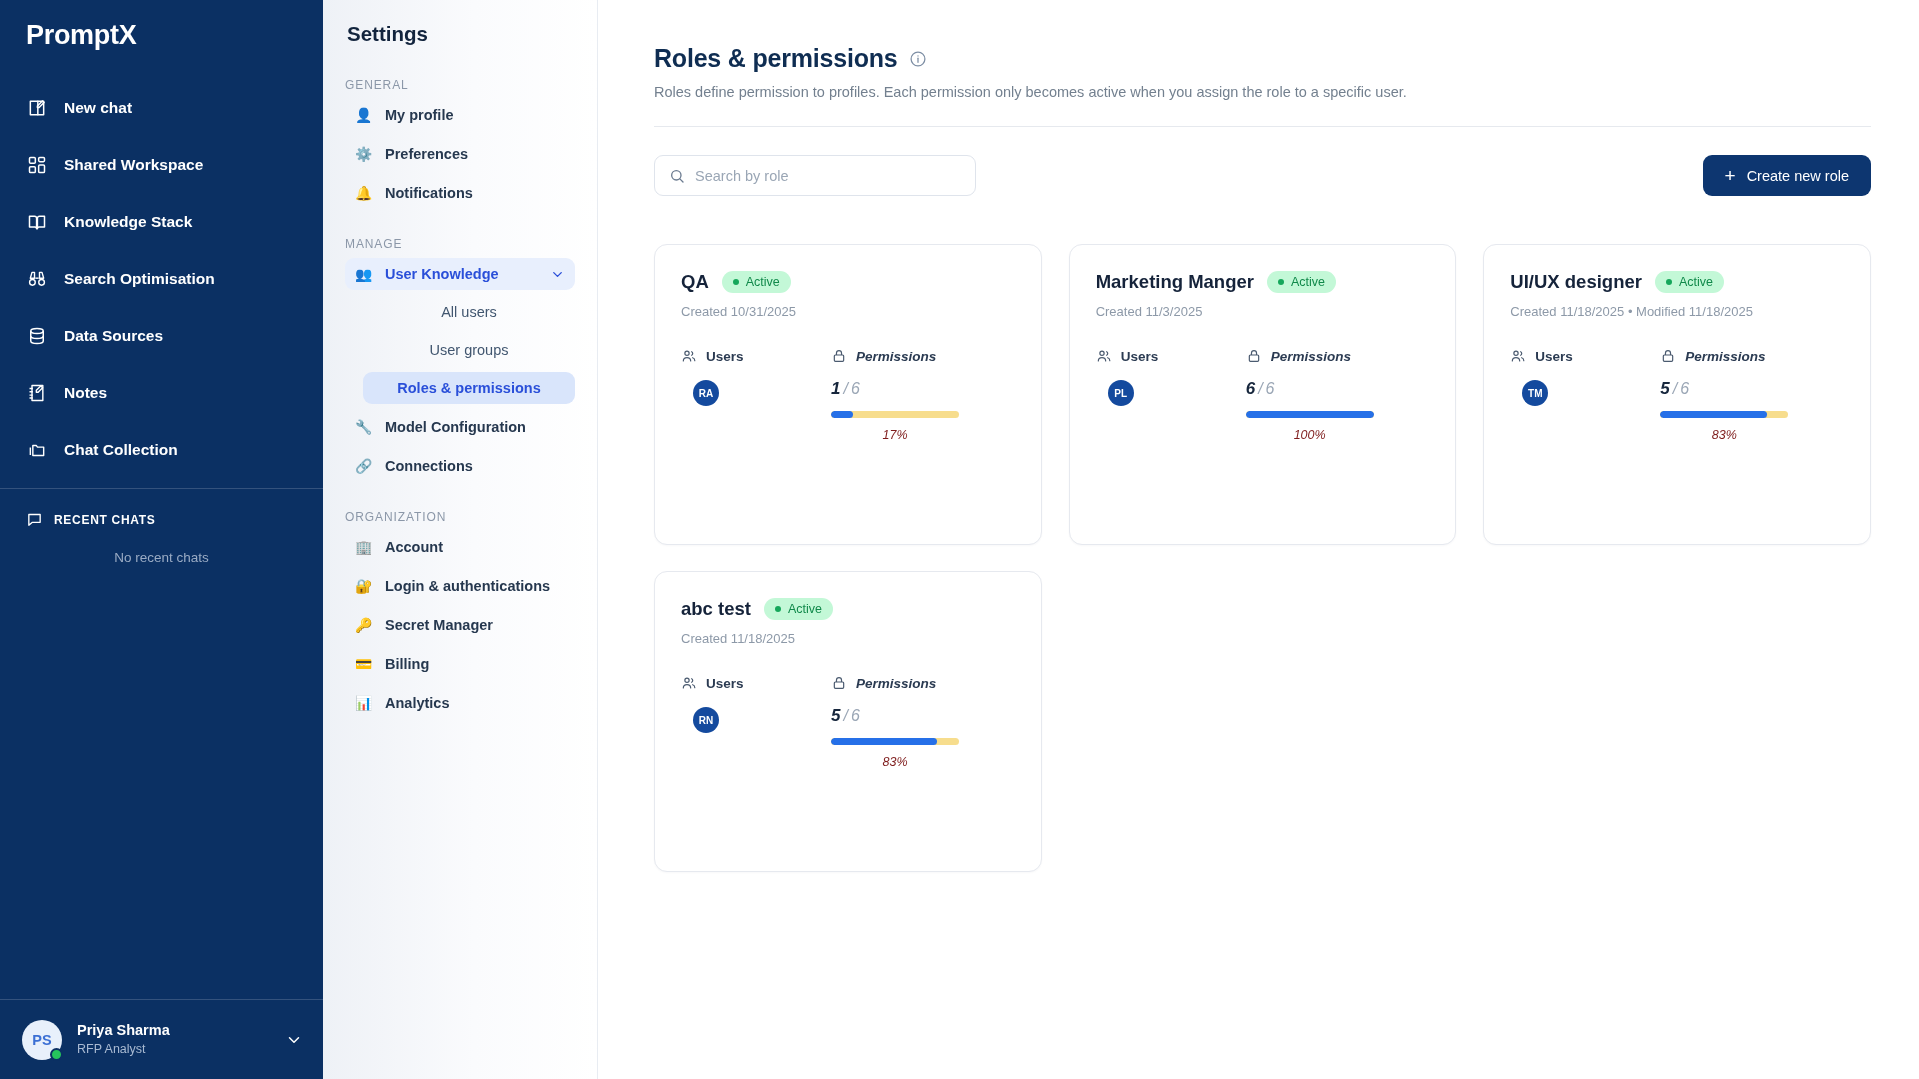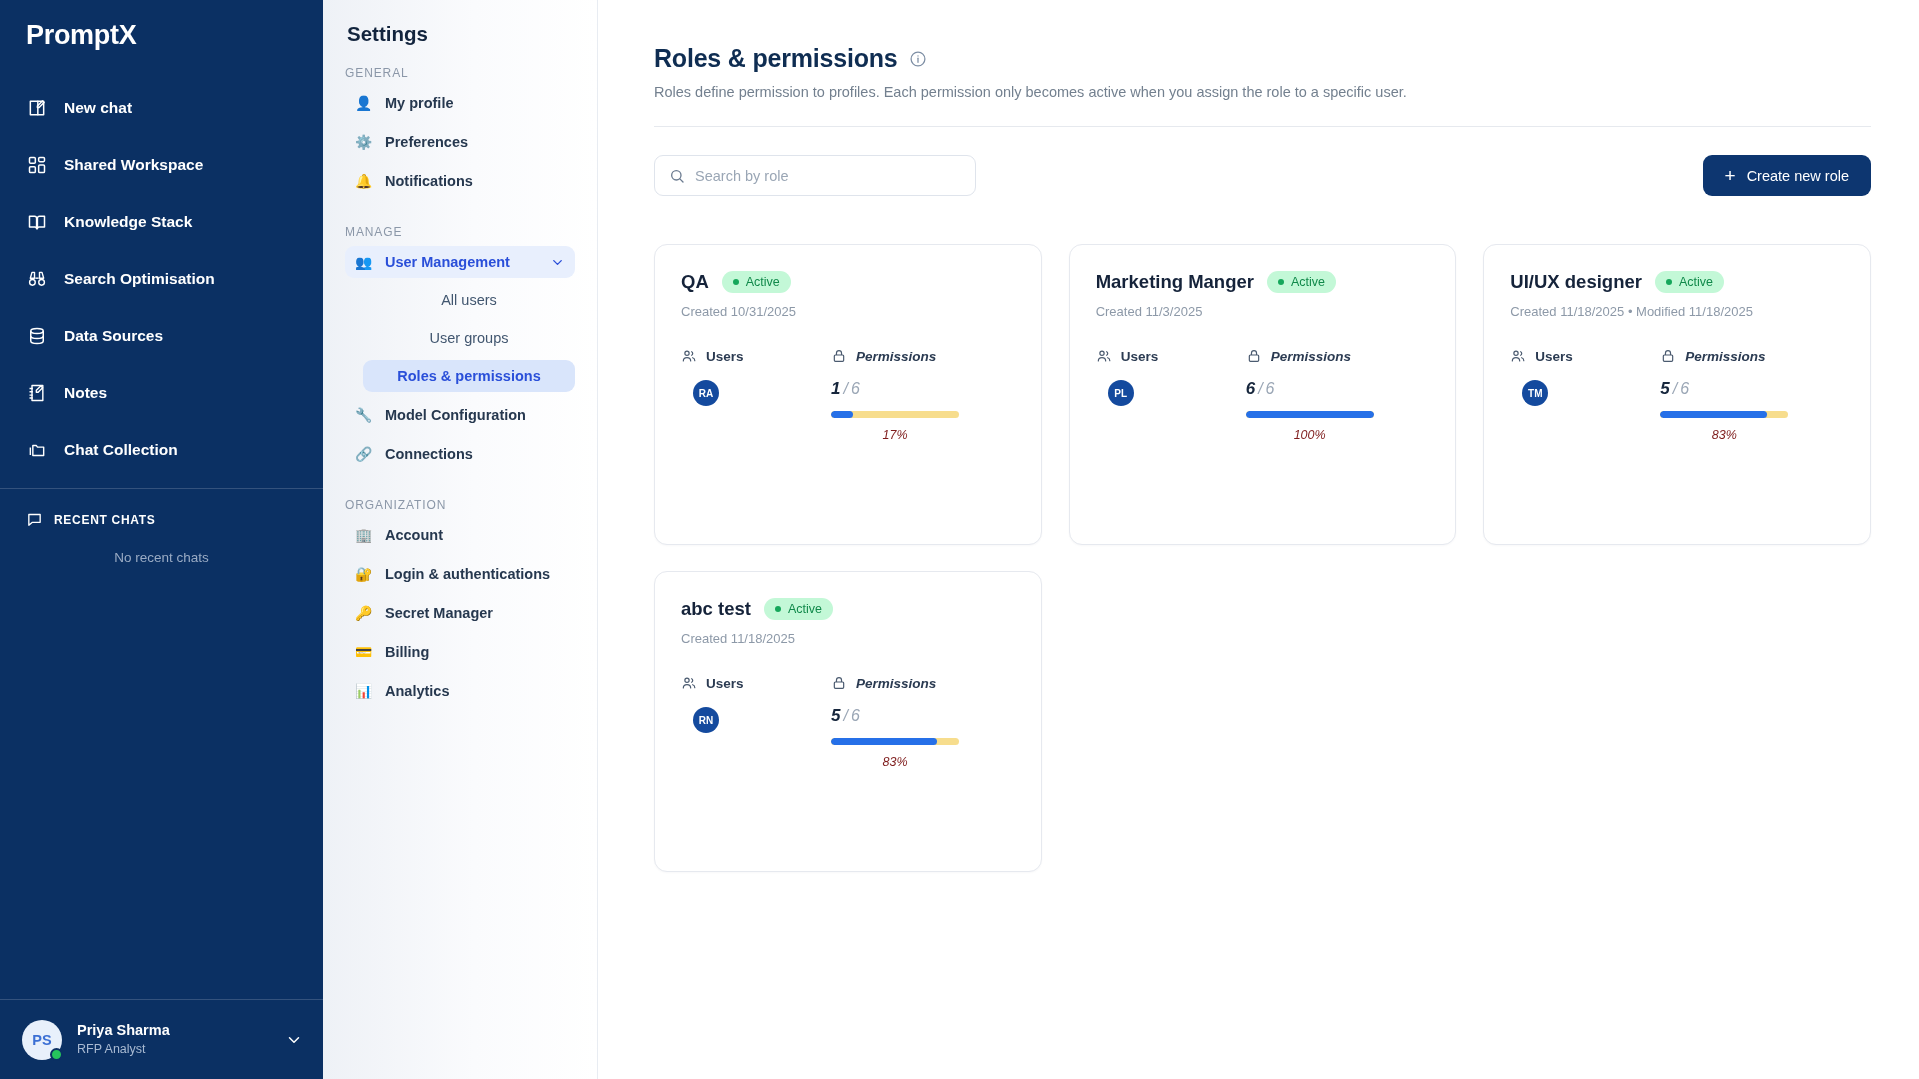--- a/index.html
+++ b/index.html
@@ -75,21 +75,21 @@
     overflow: hidden;
   }
   .settings-title {
     font-size: 20.5px; font-weight: bold; color: #12243d;
     padding: 0 0 0 24px;
   }
   .grp-label {
     font-size: 12px; color: #8b97a8; letter-spacing: 0.9px;
     padding: 0 0 0 22px; margin-top: 28px;
   }
-  .grp-label.first { margin-top: 20px; }
+  .grp-label.first { margin-top: 32px; }
   .s-item {
     display: flex; align-items: center; gap: 12px;
     margin: 7px 22px 0 22px; padding: 8px 10px;
     border-radius: 9px; cursor: pointer;
     font-size: 14.5px; font-weight: bold; color: #26384f;
   }
   .s-emoji { font-size: 14px; width: 18px; text-align: center; flex: 0 0 18px;
              font-family: "DejaVu Sans", sans-serif; }
   .s-item.active { background: #e8effd; color: #2a4fd9; }
   .s-item .chev { margin-left: auto; color: #2a4fd9; display: flex; }
@@ -309,21 +309,21 @@
       <span>Preferences</span>
     </div>
     <div class="s-item">
       <span class="s-emoji">🔔</span>
       <span>Notifications</span>
     </div>
 
     <div class="grp-label">MANAGE</div>
     <div class="s-item active">
       <span class="s-emoji">👥</span>
-      <span>User Management</span>
+      <span>User Knowledge</span>
       <span class="chev">
         <svg viewBox="0 0 24 24" fill="none" stroke="currentColor" stroke-width="2.2" stroke-linecap="round" stroke-linejoin="round">
             <path d="M6 9l6 6 6-6"></path>
           </svg>
       </span>
     </div>
     <div class="s-sub">All users</div>
     <div class="s-sub">User groups</div>
     <div class="s-sub active">Roles &amp; permissions</div>
     <div class="s-item">

